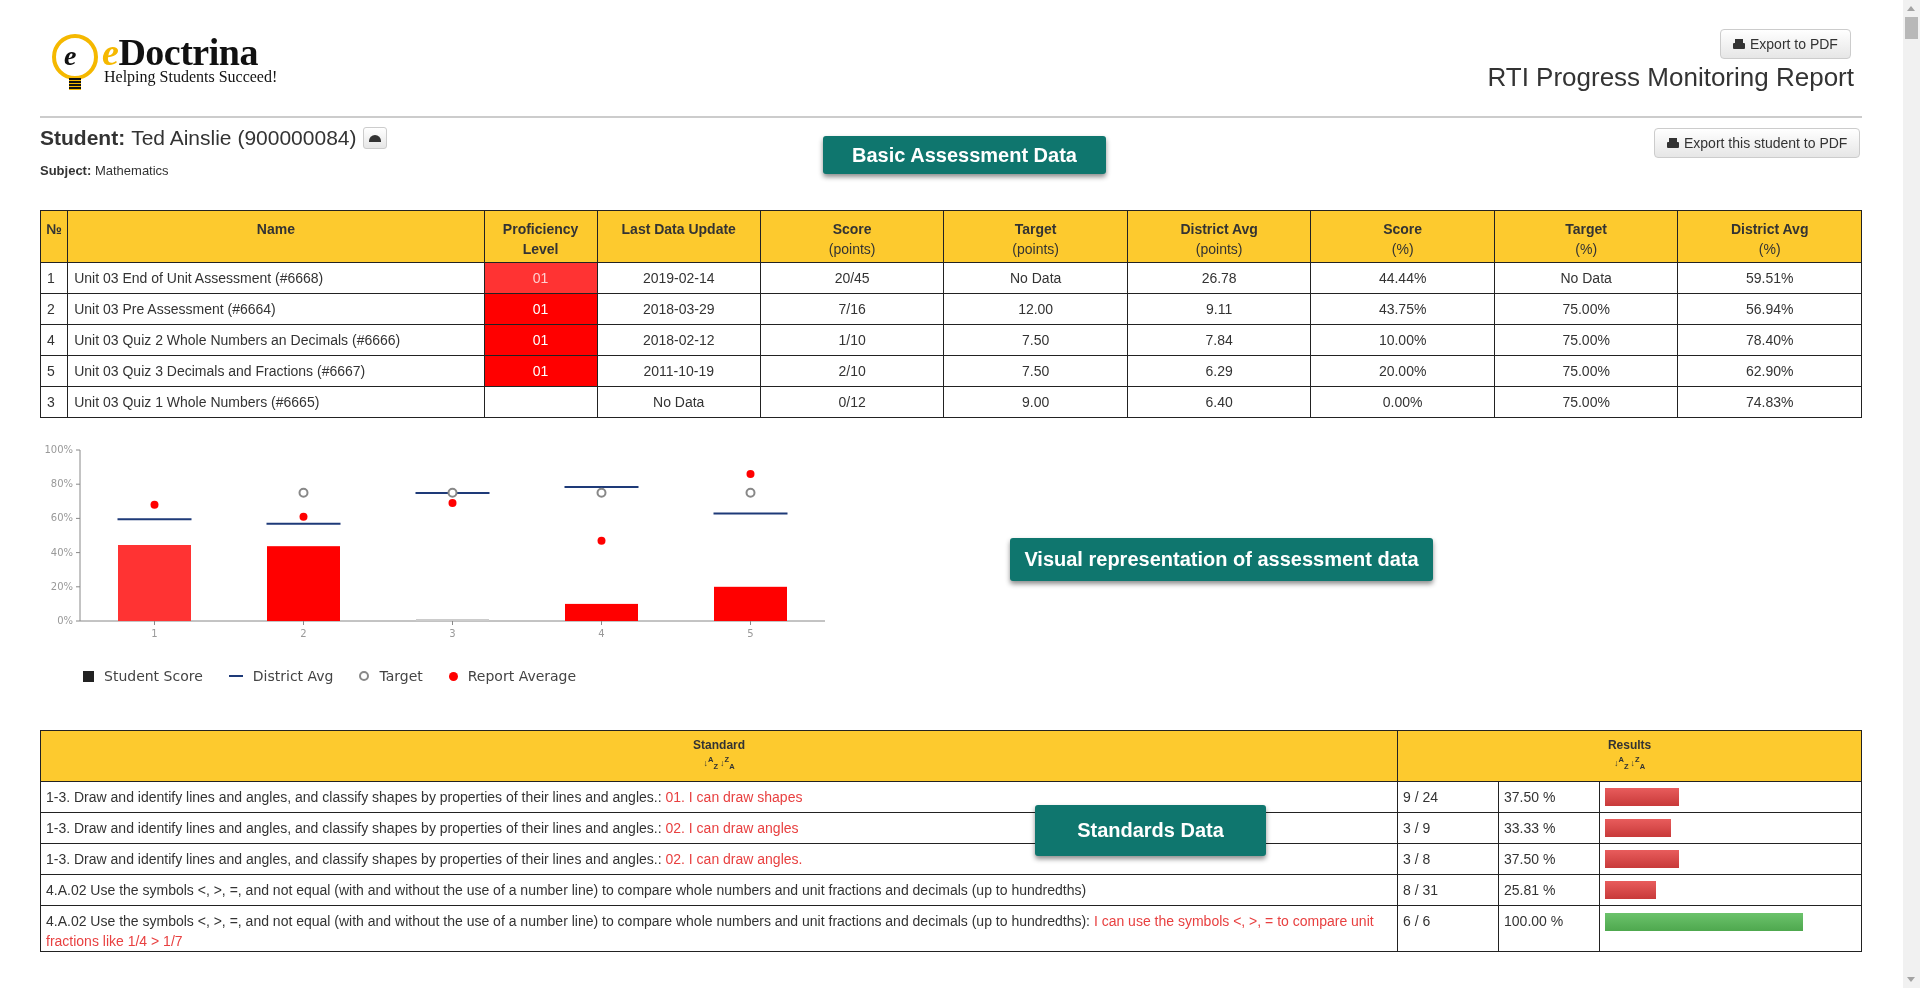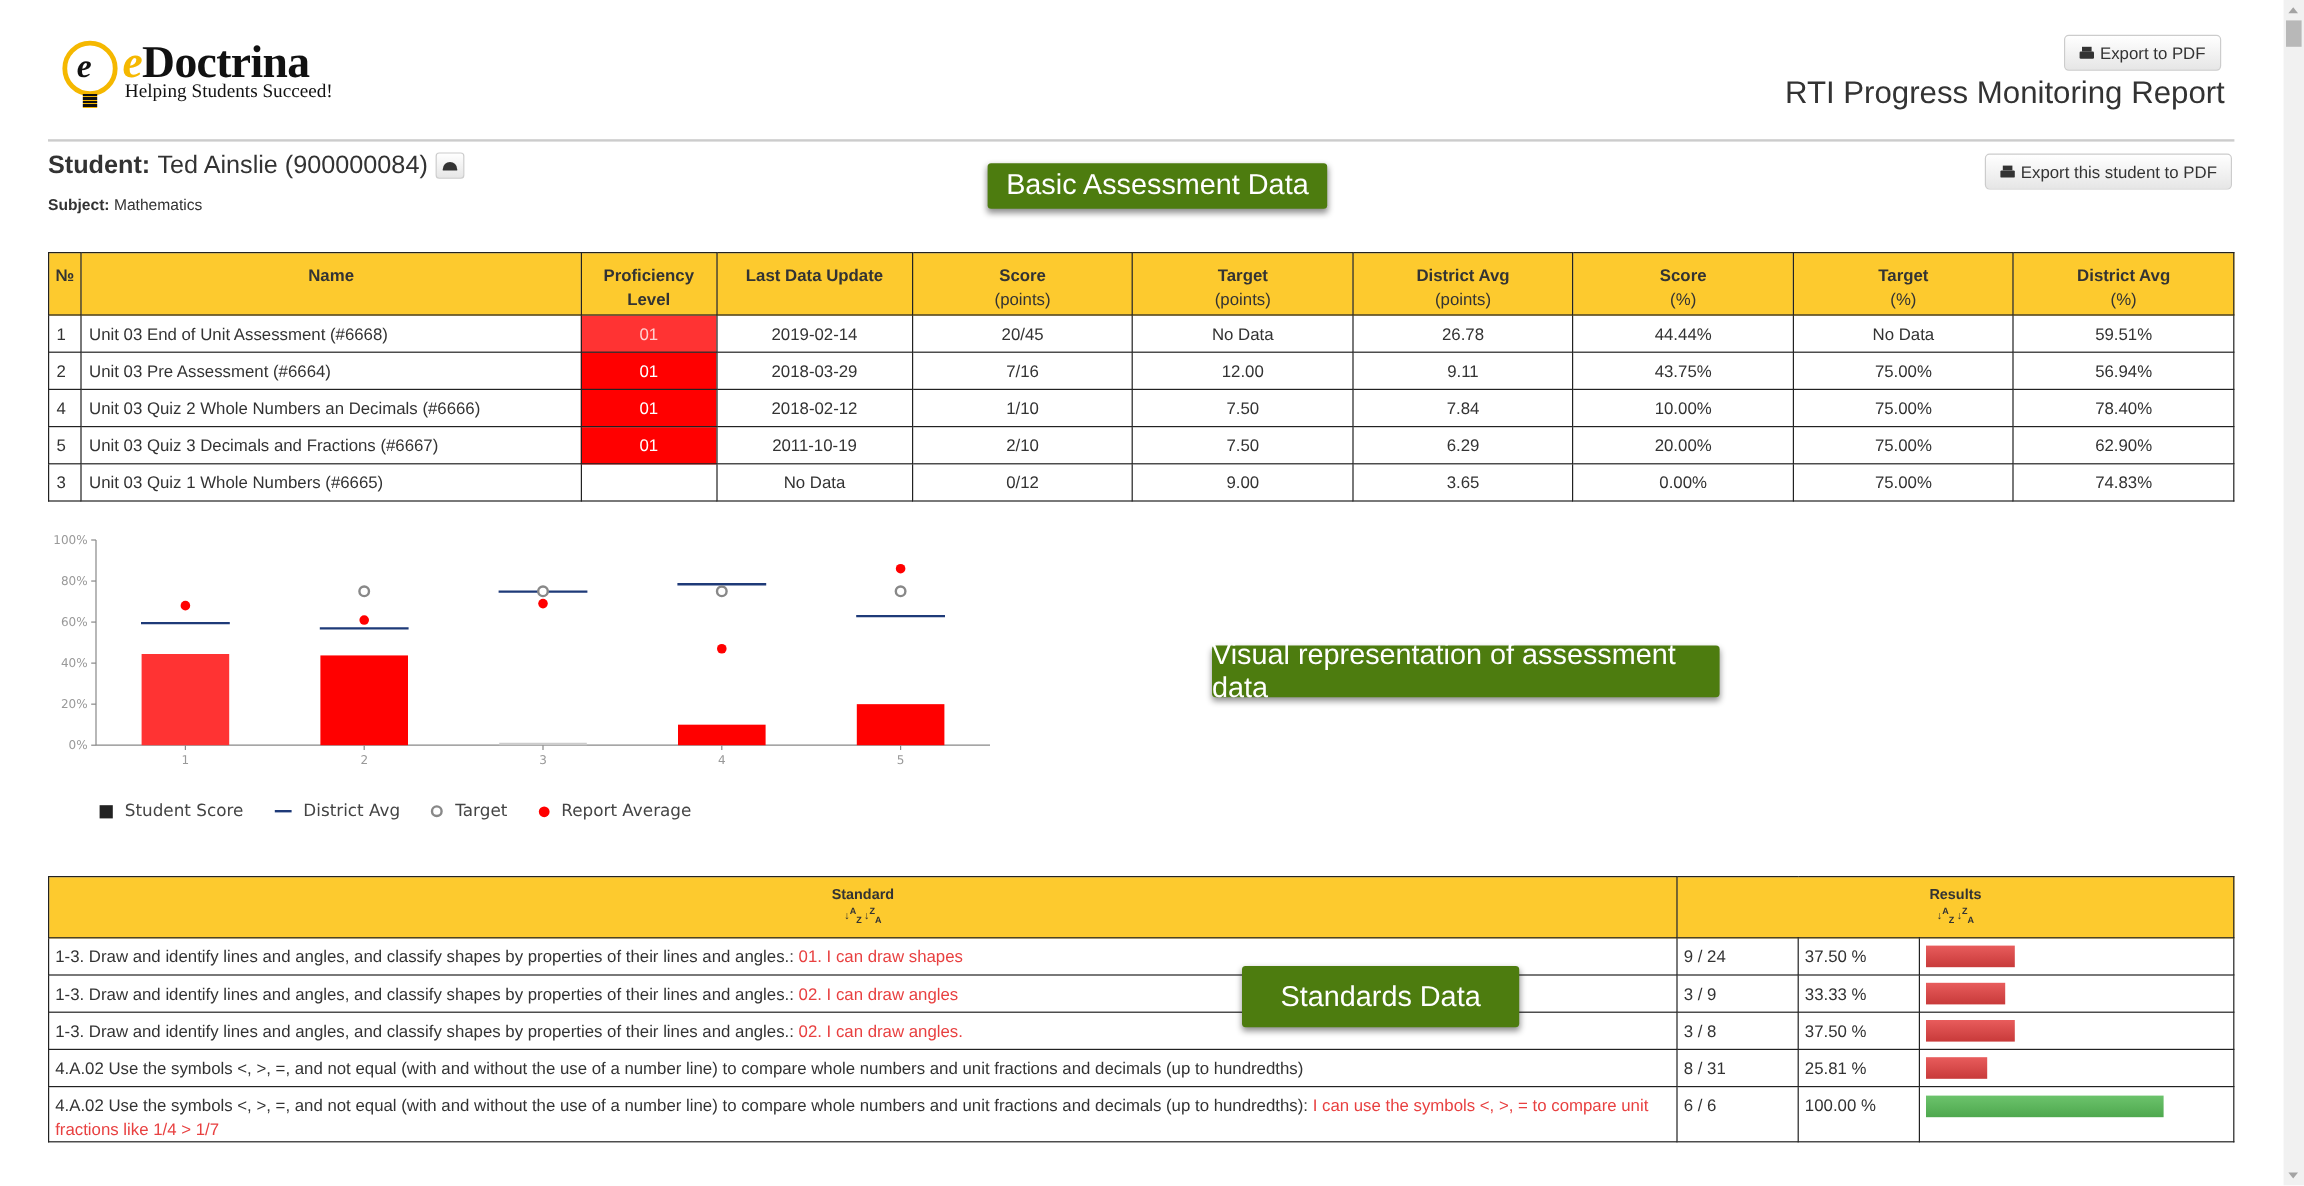--- a/index.html
+++ b/index.html
@@ -25,21 +25,21 @@
   .report-title { position: absolute; right: 0; top: 62px; font-size: 26px; color: #333; white-space: nowrap; }
   .hr { position: absolute; left: 0; top: 116px; width: 1822px; height: 2px; background: #ccc; }
 
   .student { position: absolute; left: 0; top: 126px; font-size: 21px; color: #333; display: flex; align-items: center; gap: 6px; }
   .student b { font-weight: bold; }
   .icon-btn { width: 24px; height: 22px; border: 1px solid #ccc; border-radius: 3px; background: linear-gradient(#fff,#e6e6e6); display: inline-flex; align-items: center; justify-content: center; }
   .gauge { width: 12px; height: 7px; border-radius: 6px 6px 0 0; background: #333; display: inline-block; }
   .subject { position: absolute; left: 0; top: 163px; font-size: 13px; }
   .subject b { font-weight: bold; }
 
-  .callout { position: absolute; background: #4d7c0f; color: #fff; font-weight: normal; font-size: 24px; display: flex; align-items: center; justify-content: center; border-radius: 3px; box-shadow: 0 3px 5px rgba(0,0,0,0.45); }
+  .callout { position: absolute; background: #0f766e; color: #fff; font-weight: bold; font-size: 20px; display: flex; align-items: center; justify-content: center; border-radius: 3px; box-shadow: 0 3px 5px rgba(0,0,0,0.45); }
 
   
   table { border-collapse: collapse; }
   .atable { position: absolute; left: 0; top: 210px; width: 1822px; font-size: 14px; }
   .atable th { background: #fdca2e; font-weight: bold; border: 1px solid #222; height: 52px; vertical-align: top; padding-top: 8px; font-size: 14px; line-height: 20px; }
   .atable th .sub { font-weight: normal; display: block; }
   .atable td { border: 1px solid #222; height: 31px; text-align: center; padding: 0 6px; }
   .atable td.l { text-align: left; }
   .atable td.prof { color: #fff; }
 
@@ -174,21 +174,21 @@
         <td>75.00%</td>
         <td>62.90%</td>
       </tr>
       <tr>
         <td class="l">3</td>
         <td class="l">Unit 03 Quiz 1 Whole Numbers (#6665)</td>
         <td></td>
         <td>No Data</td>
         <td>0/12</td>
         <td>9.00</td>
-        <td>3.65</td>
+        <td>6.40</td>
         <td>0.00%</td>
         <td>75.00%</td>
         <td>74.83%</td>
       </tr>
     </tbody>
   </table>
 
   <div class="chart">
     <svg id="chart-svg" width="800" height="210">
         <line x1="40" y1="10" x2="40" y2="181" stroke="#888" stroke-width="1"></line>

